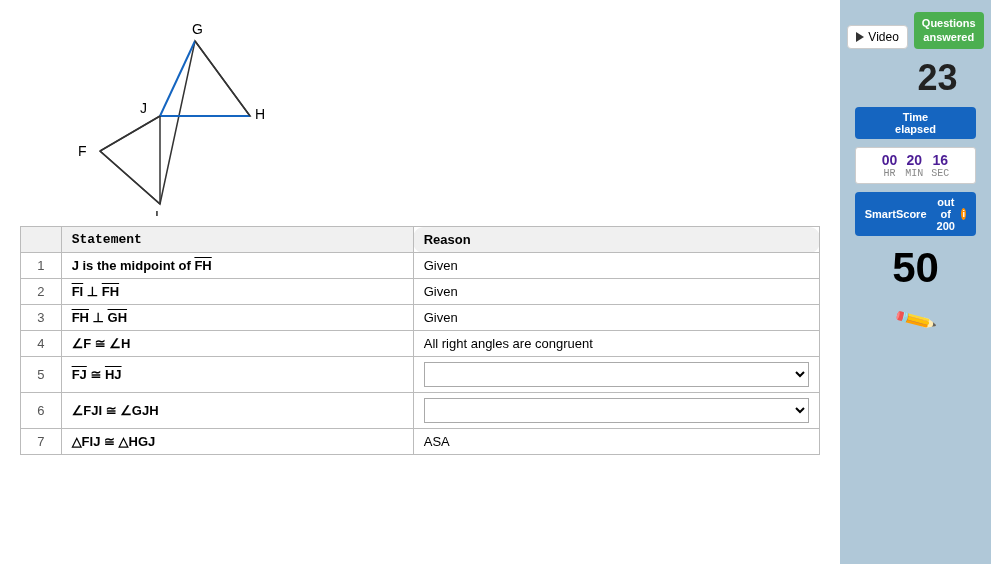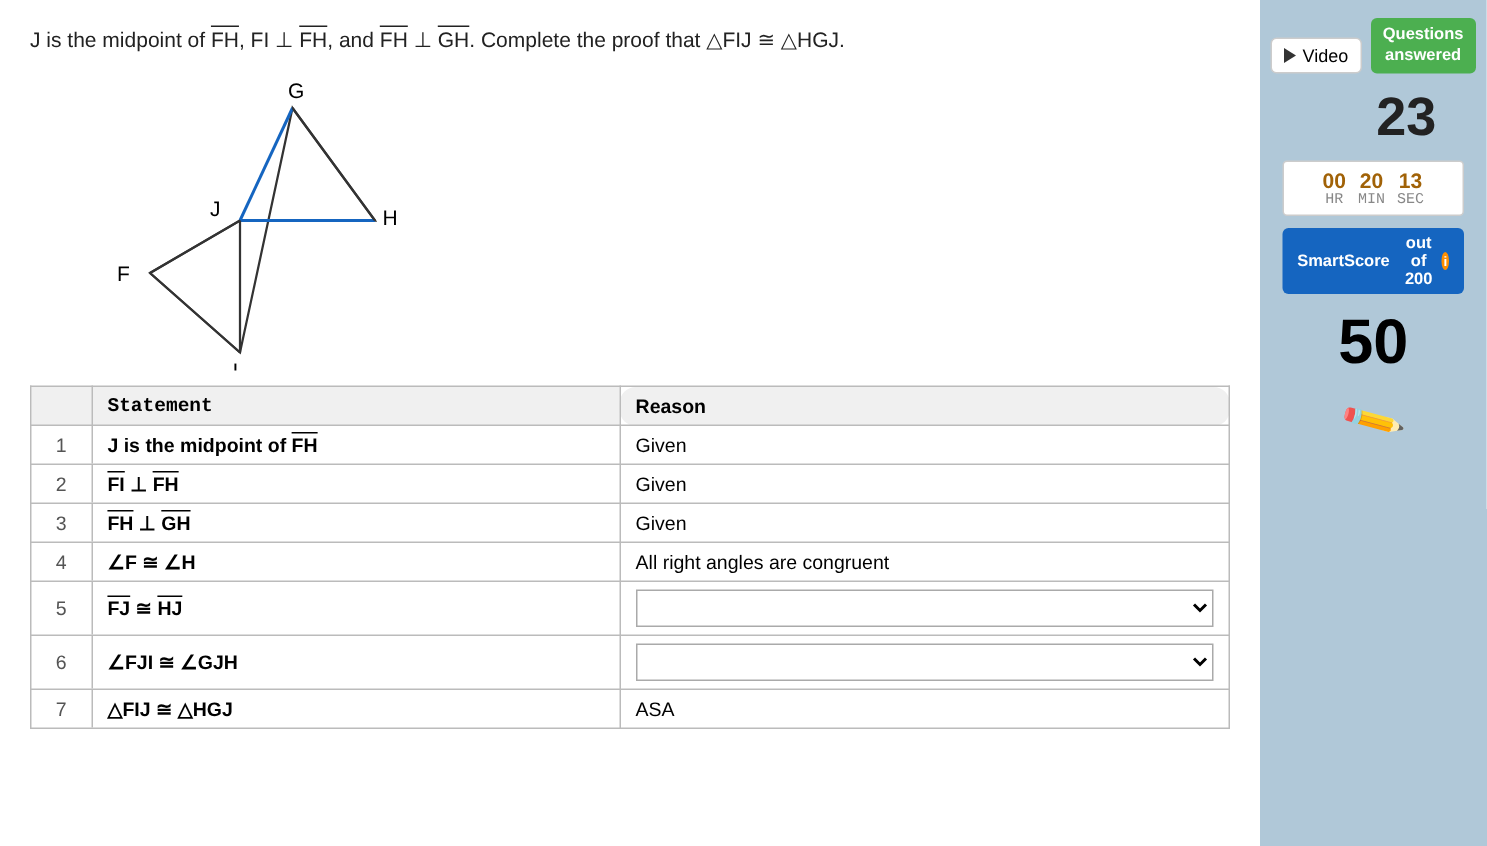--- a/index.html
+++ b/index.html
@@ -152,21 +152,21 @@
       padding: 4px 6px;
       border-radius: 3px;
       width: 90%;
     }
     .timer-col {
       text-align: center;
     }
     .timer-col .val {
       font-size: 14px;
       font-weight: bold;
-      color: #a16207;
+      color: #4c1d95;
     }
     .timer-col .lbl {
       font-size: 10px;
       color: #888;
       text-transform: uppercase;
       font-family: Liberation Mono, monospace;
     }
     .smart-score-box {
       background: #1565c0;
       color: #fff;
@@ -215,23 +215,20 @@
     
     .proof-header-row th:first-child {
       width: 30px;
     }
   </style>
 </head>
 <body>
 
 <div class="main-content">
 
-  <div class="problem-text">
-    J is the midpoint of <span class="overline">FH</span>, FI ⊥ <span class="overline">FH</span>, and <span class="overline">FH</span> ⊥ <span class="overline">GH</span>. Complete the proof that △FIJ ≅ △HGJ.
-  </div>
 
   <div class="diagram-area">
     <svg width="320" height="200">
 
       <polygon points="175,25 230,100 140,100 80,135 140,188" fill="none" stroke="#333" stroke-width="1.5"></polygon>
 
       <line x1="140" y1="100" x2="175" y2="25" stroke="#1565c0" stroke-width="2"></line>
       <line x1="140" y1="100" x2="230" y2="100" stroke="#1565c0" stroke-width="2"></line>
       <line x1="140" y1="100" x2="80" y2="135" stroke="#333" stroke-width="1.5"></line>
       <line x1="140" y1="100" x2="140" y2="188" stroke="#333" stroke-width="1.5"></line>
@@ -314,32 +311,35 @@
       <span class="play-icon"></span>
       <span>Video</span>
     </button>
     <button class="questions-btn">
       <span>Questions<br>answered</span>
     </button>
   </div>
 
   <div class="count-display">23</div>
 
+  <div class="time-box">
+    <span>Time<br>elapsed</span>
+  </div>
 
   <div class="timer-values">
     <div class="timer-col">
       <div class="val">00</div>
       <div class="lbl">HR</div>
     </div>
     <div class="timer-col">
       <div class="val">20</div>
       <div class="lbl">MIN</div>
     </div>
     <div class="timer-col">
-      <div class="val">13</div>
+      <div class="val">16</div>
       <div class="lbl">SEC</div>
     </div>
   </div>
 
   <div class="smart-score-box">
     <span>SmartScore</span>
       <br>
     <span>out of 200</span>
     <span class="info-circle">i</span>
   </div>

